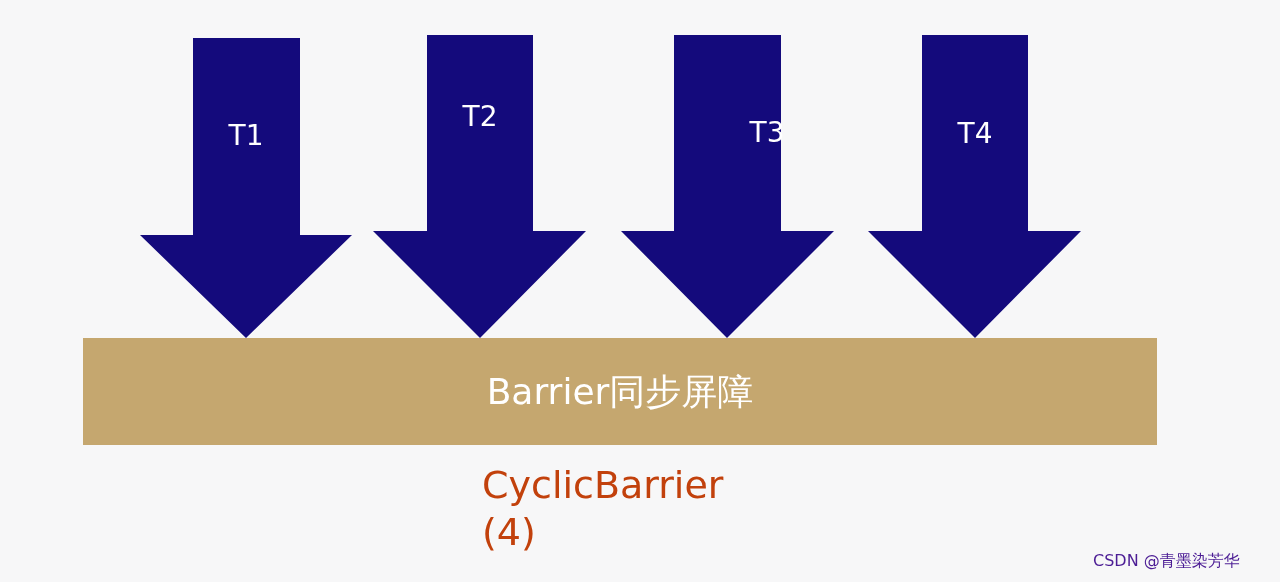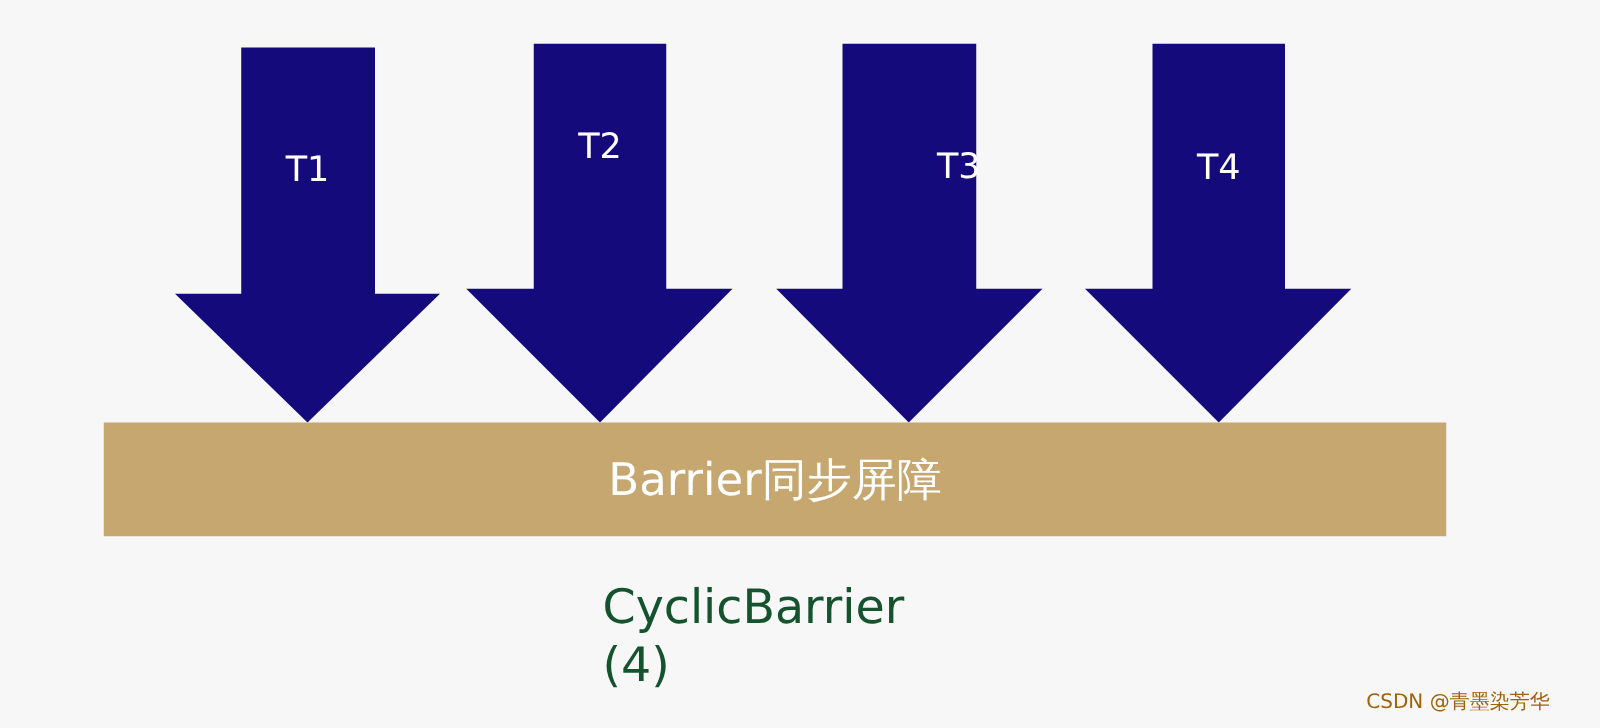--- a/index.html
+++ b/index.html
@@ -18,43 +18,43 @@
       color: #ffffff;
       font-size: 28px;
       font-family: "DejaVu Sans", sans-serif;
       text-align: center;
       width: 110px;
       line-height: 1;
     }
     .barrier {
       position: absolute;
       left: 83px; top: 338px;
-      width: 1074px; height: 91px;
+      width: 1074px; height: 107px;
       background: #c5a76f;
       display: flex; align-items: center; justify-content: center;
     }
     .barrier-text {
       color: #ffffff;
       font-size: 36px;
       font-family: "DejaVu Sans", sans-serif;
       margin-top: 2px;
     }
     .caption {
       position: absolute;
       left: 482px; top: 462px;
-      color: #14532d;
+      color: #c2410c;
       font-size: 38px;
       line-height: 47px;
       font-family: "DejaVu Sans", sans-serif;
     }
     .caption div { white-space: nowrap; }
     .watermark {
       position: absolute;
       left: 1093px; top: 551px;
-      color: #a16207;
+      color: #4c1d95;
       font-size: 16px;
       font-family: "DejaVu Sans", sans-serif;
       white-space: nowrap;
     }
   </style>
 </head>
 <body>
 
 <svg class="arrow" width="1280" height="582">
   <g fill="#140a7c">

